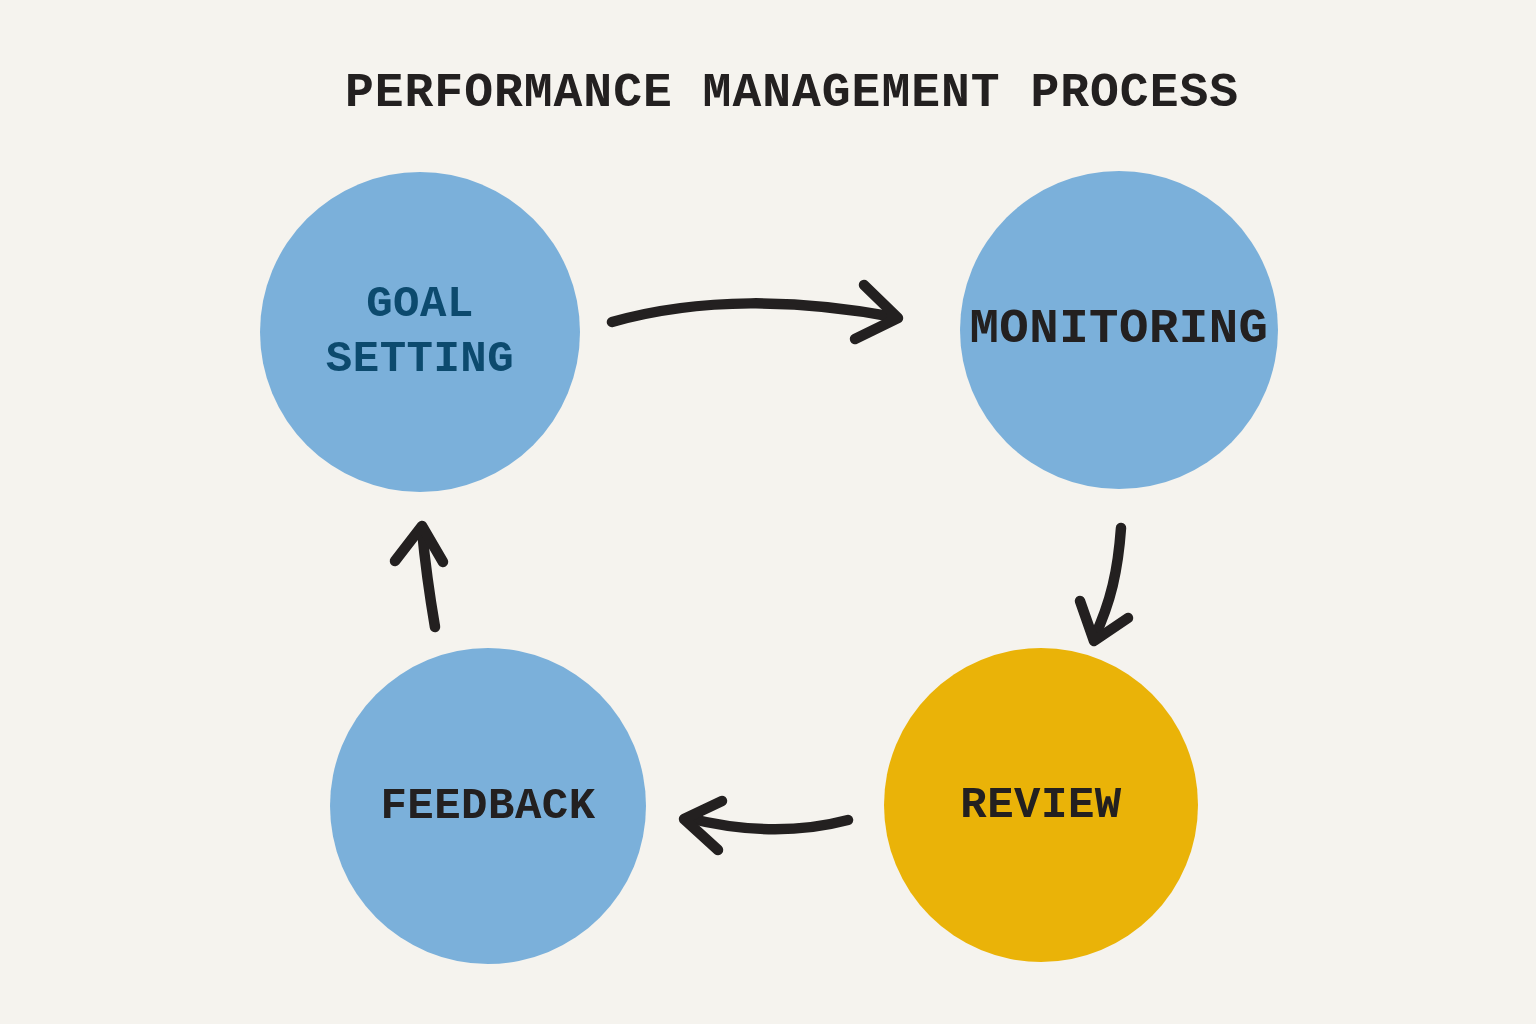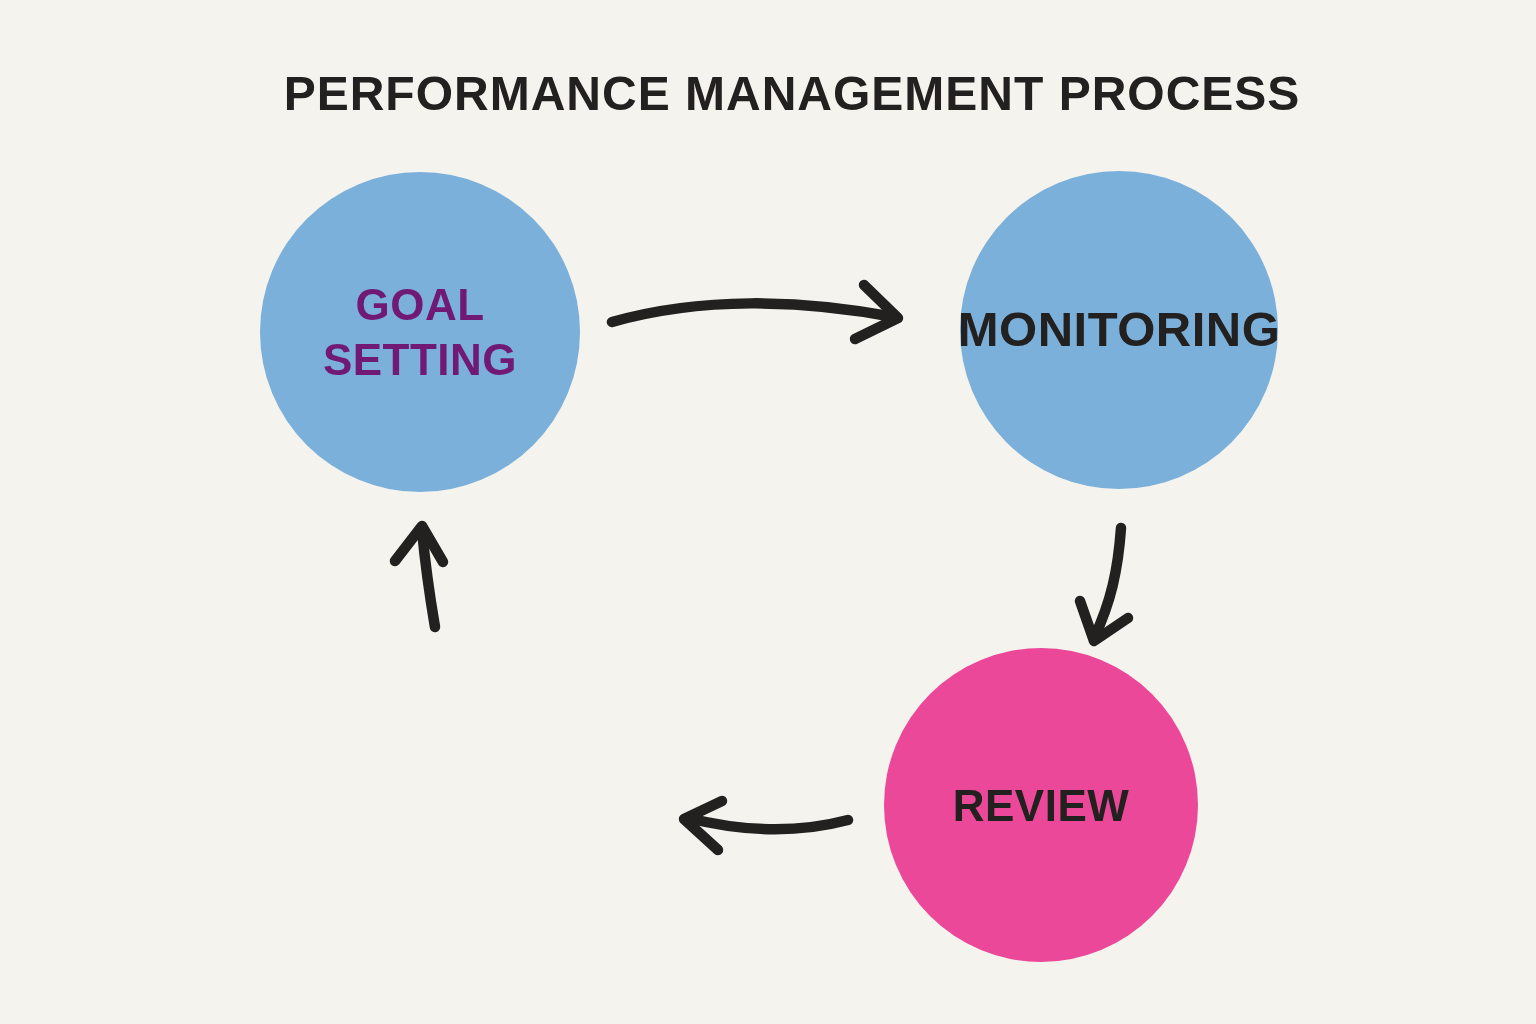--- a/index.html
+++ b/index.html
@@ -2,21 +2,21 @@
 <html><head>
 <meta charset="utf-8">
 <style>
   * { margin: 0; padding: 0; box-sizing: border-box; }
   html, body { width: 1536px; height: 1024px; overflow: hidden; }
   body {
     position: relative;
     font-family: "Liberation Sans", sans-serif;
     background: #f5f3ee;
   }
-  .canvas { position: absolute; inset: 0; }
+  .canvas { position: absolute; inset: 0; font-family: Liberation Mono, monospace; }
   .title {
     position: absolute;
     top: 66px;
     left: 24px;
     width: 1536px;
     text-align: center;
     font-size: 48px;
     font-weight: bold;
     letter-spacing: 1px;
     color: #232020;
@@ -53,31 +53,34 @@
   }
 </style>
 </head>
 <body style="background-color: rgb(245, 243, 238);">
 
 <div class="canvas">
 
   <div class="title" style="color: rgb(35, 32, 32);">PERFORMANCE MANAGEMENT PROCESS</div>
 
   <div class="node node-goal-setting" style="background-color: rgb(123, 176, 218);">
-    <div class="node-label" style="color: #701a75;">GOAL SETTING</div>
+    <div class="node-label" style="color: #0c4a6e;">GOAL SETTING</div>
   </div>
 
   <div class="node node-monitoring" style="background-color: rgb(123, 176, 218);">
     <div class="node-label" style="color: rgb(35, 32, 32);">MONITORING</div>
   </div>
 
-  <div class="node node-review" style="background-color: #ec4899;">
+  <div class="node node-review" style="background-color: #eab308;">
     <div class="node-label" style="color: rgb(35, 32, 32);">REVIEW</div>
   </div>
 
+  <div class="node node-feedback" style="background-color: rgb(123, 176, 218);">
+    <div class="node-label" style="color: rgb(35, 32, 32);">FEEDBACK</div>
+  </div>
 
   <svg class="arrows-layer" viewBox="0 0 1536 1024">
     <g fill="none" stroke="#232020" stroke-width="10.5" stroke-linecap="round" stroke-linejoin="round">
 
       <g>
         <path d="M 612 322 C 700 297 800 299 894 317"></path>
         <path d="M 864 285 L 898 318 L 855 339"></path>
       </g>
 
       <g>

